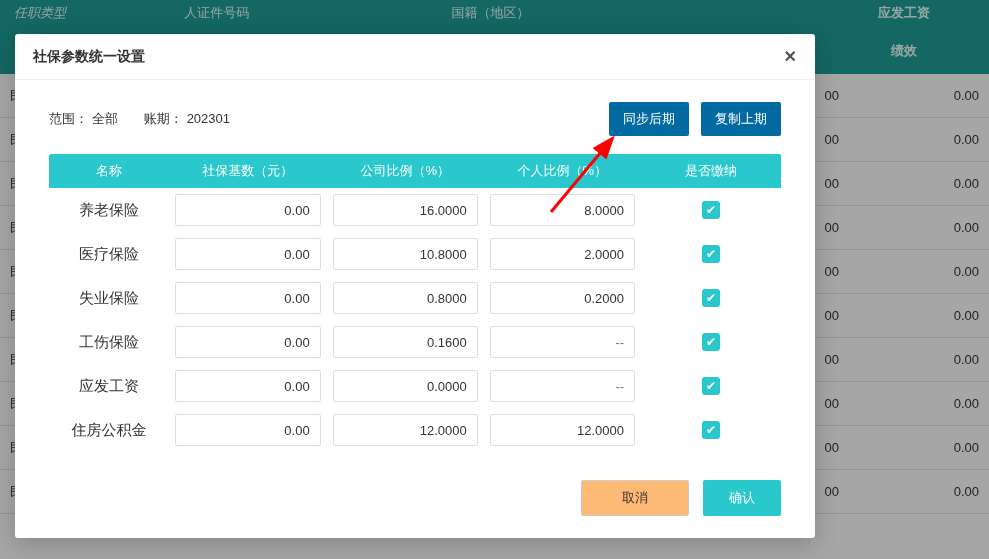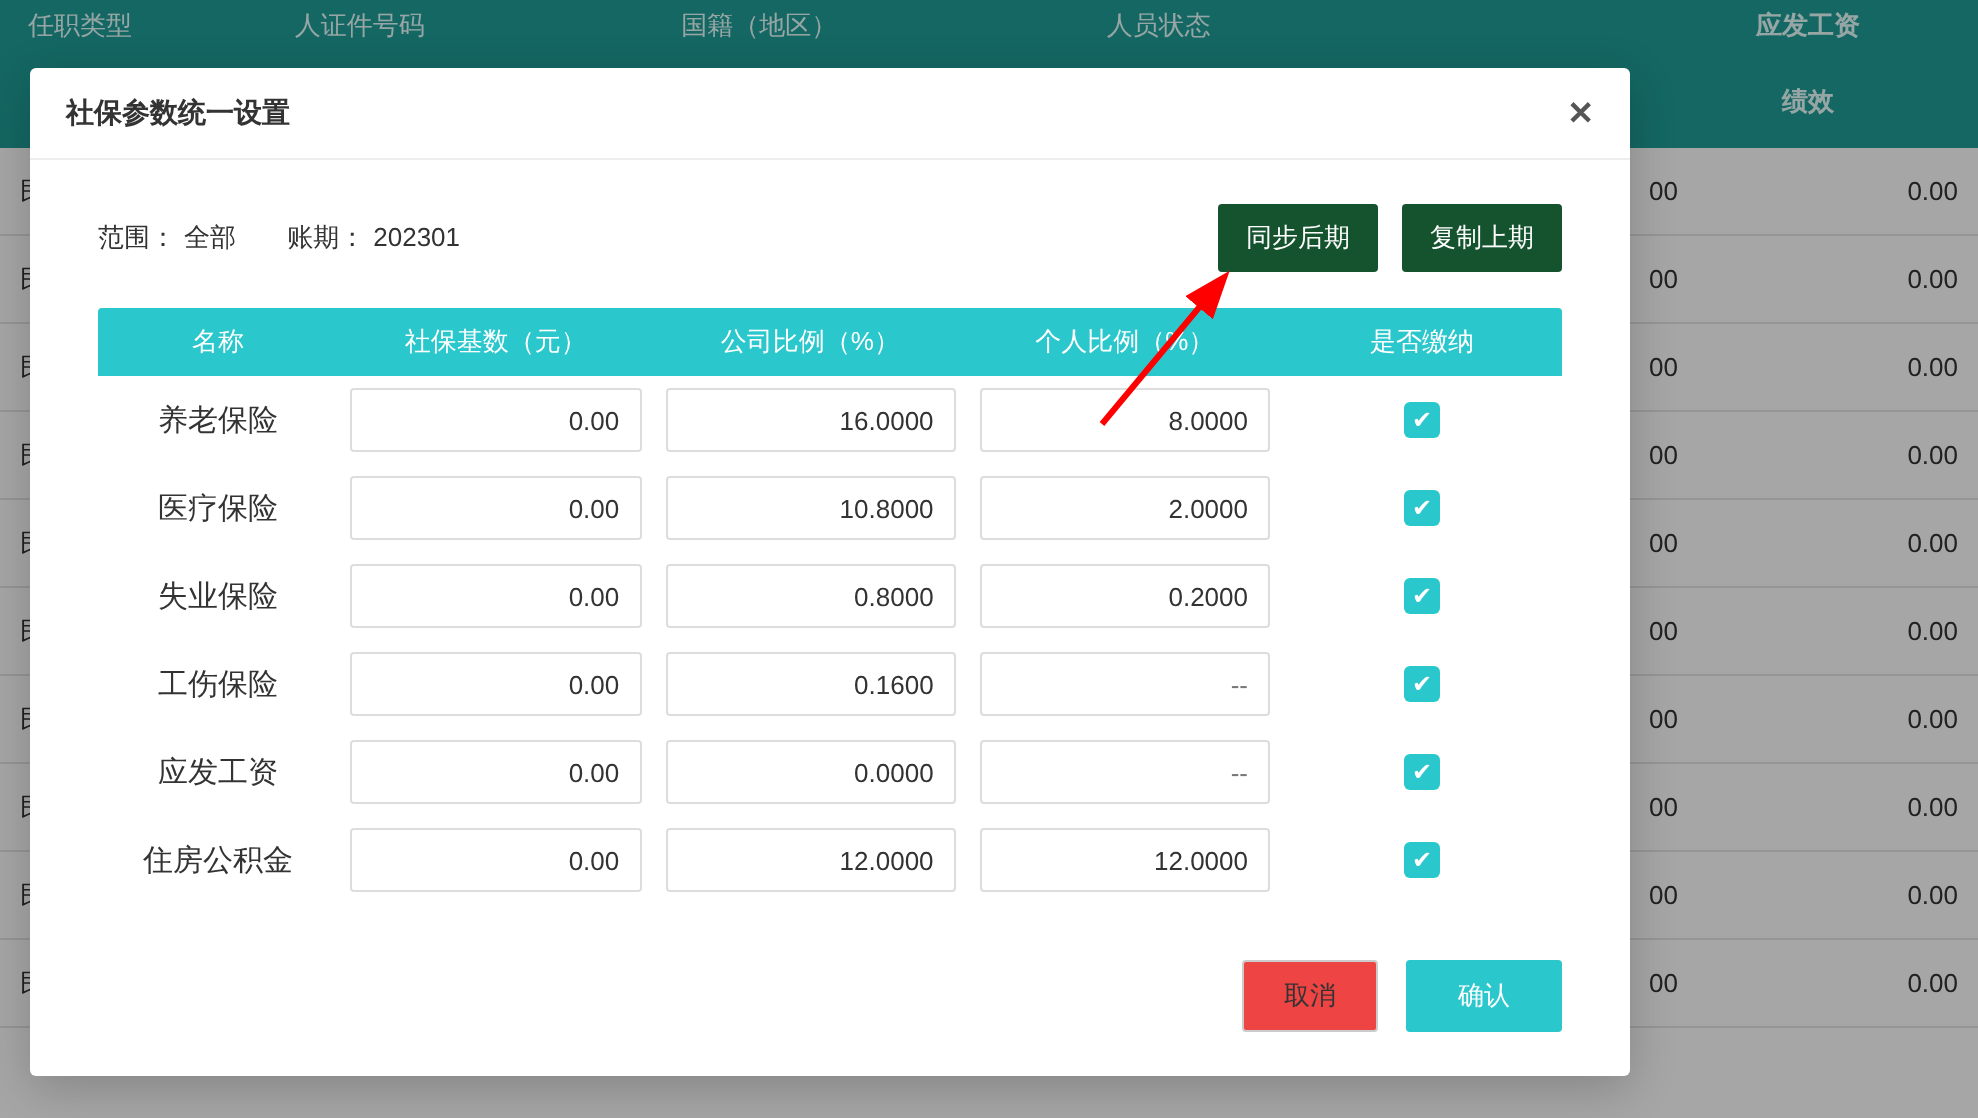--- a/index.html
+++ b/index.html
@@ -36,21 +36,21 @@
   }
   .bg-head-cell {
     flex: 1;
     display: flex;
     flex-direction: column;
     align-items: center;
     justify-content: flex-start;
     gap: 20px;
     color: #e7fffd;
   }
-  .bg-head-cell.first { flex: 0 0 80px; }
+  .bg-head-cell.first { flex: 0 0 80px; font-style: italic; }
   .bg-head-cell.wide { flex: 0 0 170px; font-weight: bold; }
   .bg-spacer { flex: 0.7; }
   .bg-row {
     display: flex;
     align-items: center;
     height: 44px;
     border-bottom: 1px solid #e5e5e5;
     background: #fff;
     font-size: 13px;
     color: #333;
@@ -98,21 +98,21 @@
     align-items: center;
     justify-content: space-between;
     margin-bottom: 18px;
     font-size: 13px;
     color: #333;
   }
   .toolbar-left span { margin-right: 4px; }
   .toolbar-left .gap { margin-left: 18px; }
   .toolbar-right { display: flex; gap: 12px; }
   .btn-green {
-    background: #14532d;
+    background: #0369a1;
     color: #fff;
     border: none;
     padding: 8px 14px;
     font-size: 13px;
     cursor: pointer;
     border-radius: 2px;
   }
   
   .tbl { width: 100%; border-collapse: separate; border-spacing: 0; }
   .tbl thead th {
@@ -157,24 +157,24 @@
     cursor: pointer;
   }
   
   .modal-footer {
     display: flex;
     justify-content: flex-end;
     gap: 14px;
     padding: 10px 34px 22px;
   }
   .btn-plain {
-    background:#ef4444;
+    background:#fdba74;
     border:1px solid #ccc;
     color:#333;
-    padding: 8px 20px;
+    padding: 8px 40px;
     font-size: 13px;
     cursor: pointer;
     border-radius: 2px;
     text-align: right;
   }
   .btn-primary {
     background:#2ac7cc;
     border:none;
     color:#fff;
     padding: 8px 26px;
@@ -198,23 +198,20 @@
 <div class="bg-wrap">
   <div class="bg-head">
     <div class="bg-head-cell first">
         <span>任职类型</span>
       </div>
     <div class="bg-head-cell">
         <span>人证件号码</span>
       </div>
     <div class="bg-head-cell">
         <span>国籍（地区）</span>
-      </div>
-    <div class="bg-head-cell">
-        <span>人员状态</span>
       </div>
     <div class="bg-head-cell bg-spacer"></div>
     <div class="bg-head-cell wide">
       <span>应发工资</span>
       <span>绩效</span>
     </div>
   </div>
   <div id="bg-rows">
       <div class="bg-row">
         <div class="cell first">民</div>

